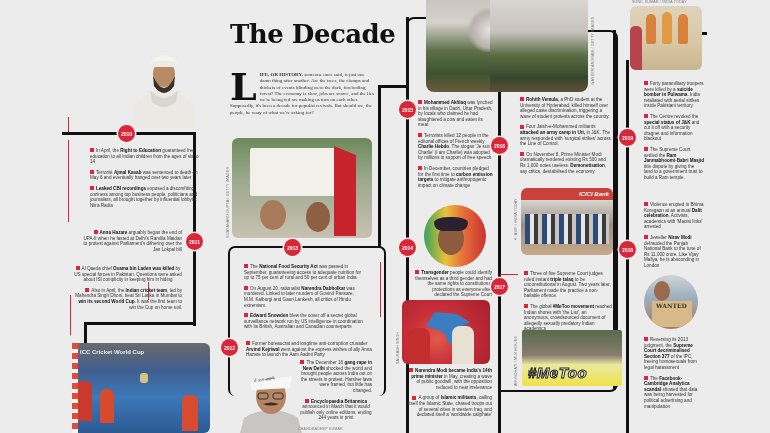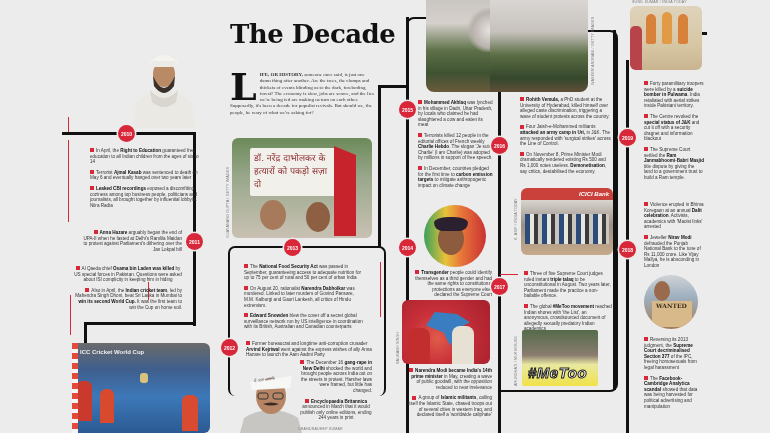--- a/index.html
+++ b/index.html
@@ -97,21 +97,20 @@
 
 <div class="abs" style="left:230px;top:22px;">
   <div class="title">The Decade</div>
 </div>
 <div class="abs intro" style="left:230px;top:72px;width:146px;">
   <span class="dropcap">L</span><b>IFE, OR HISTORY,</b><span> someone once said, is just one damn thing after another. Are the trees, the clumps and thickets of events blinding us to the dark, foreboding forest? The economy is slow, jobs are scarce, and the lies we're being fed are making us turn on each other. Supposedly, it's been a decade for populist revivals. But should we, the people, be wary of what we're asking for?</span>
 </div>
 
 <div class="photo" style="left:232px;top:138px;width:140px;height:100px;background:linear-gradient(180deg,#6c8a5a 0%,#9aa88c 40%,#c9c1b3 100%);">
   <div class="abs" style="left:18px;top:10px;width:88px;height:48px;background:#f2f0ea;border-radius:2px;"></div>
-  <div class="abs" style="left:22px;top:14px;width:80px;font-size:9px;line-height:13px;color:#8b2b30;font-family:'DejaVu Sans',sans-serif;">डॉ. नरेंद्र दाभोलकर के हत्यारों को पकड़ो सज़ा दो</div>
   <div class="abs" style="left:102px;top:8px;width:22px;height:90px;background:#c7232c;clip-path:polygon(0 0,100% 10%,100% 100%,0 100%);"></div>
   <div class="abs" style="left:28px;top:62px;width:26px;height:30px;background:#a77a5c;border-radius:50%;"></div>
   <div class="abs" style="left:74px;top:64px;width:24px;height:30px;background:#8d5f43;border-radius:50%;"></div>
 </div>
 <div class="credit vcredit" style="left:226px;top:238px;">VIJAYANAND GUPTA / GETTY IMAGES</div>
 
 <div class="abs" style="left:244px;top:264px;width:120px;">
   <div class="item"><span class="bullet"></span><span>The </span><b>National Food Security Act</b><span> was passed in September, guaranteeing access to adequate nutrition for up to 75 per cent of rural and 50 per cent of urban India</span></div>
   <div class="item"><span class="bullet"></span><span>On August 20, rationalist </span><b>Narendra Dabholkar</b><span> was murdered. Linked to later murders of Govind Pansare, M.M. Kalburgi and Gauri Lankesh, all critics of Hindu extremism.</span></div>
   <div class="item"><span class="bullet"></span><b>Edward Snowden</b><span> blew the cover off a secret global surveillance network run by US intelligence in coordination with its British, Australian and Canadian counterparts</span></div>
@@ -181,21 +180,21 @@
   <div class="abs" style="right:4px;top:3px;font-size:6px;font-weight:bold;color:#fff;font-style:italic;">ICICI Bank</div>
   <div class="abs" style="left:4px;top:26px;width:84px;height:30px;background:repeating-linear-gradient(90deg,#2c4b78 0 5px,#e8e6e1 5px 9px,#3b3b3b 9px 13px,#c9c6c0 13px 17px);"></div>
 </div>
 <div class="credit vcredit" style="left:514px;top:240px;">K. ASIF / INDIA TODAY</div>
 
 <div class="abs" style="left:524px;top:271px;width:88px;">
   <div class="item"><span class="bullet"></span><span>Three of five Supreme Court judges ruled instant </span><b>triple talaq</b><span> to be unconstitutional in August. Two years later, Parliament made the practice a non-bailable offence.</span></div>
   <div class="item"><span class="bullet"></span><span>The global </span><b>#MeToo movement</b><span> reached Indian shores with 'the List', an anonymous, crowdsourced document of allegedly sexually predatory Indian academics</span></div>
 </div>
 
-<div class="photo" style="left:522px;top:330px;width:76px;height:56px;background:linear-gradient(180deg,#556b4a 0%,#8a7c70 45%,#e9e9a0 62%,#f0e24a 100%);border-radius:2px;">
+<div class="photo" style="left:522px;top:330px;width:100px;height:56px;background:linear-gradient(180deg,#556b4a 0%,#8a7c70 45%,#e9e9a0 62%,#f0e24a 100%);border-radius:2px;">
   <div class="abs" style="left:6px;top:34px;font-size:15px;font-weight:bold;font-style:italic;color:#fff;-webkit-text-stroke:1px #1a1a1a;letter-spacing:0.5px;">#MeToo</div>
 </div>
 <div class="credit vcredit" style="left:514px;top:386px;">ARUNDHATI / MUKHERJEE</div>
 
 <div class="photo" style="left:630px;top:6px;width:72px;height:64px;background:linear-gradient(180deg,#ded3bb 0%,#d8c7a4 60%,#c9b490 100%);">
   <div class="abs" style="left:16px;top:8px;width:10px;height:30px;background:#d8813a;border-radius:5px 5px 2px 2px;"></div>
   <div class="abs" style="left:32px;top:6px;width:10px;height:32px;background:#e19a45;border-radius:5px 5px 2px 2px;"></div>
   <div class="abs" style="left:48px;top:8px;width:10px;height:30px;background:#d8813a;border-radius:5px 5px 2px 2px;"></div>
   <div class="abs" style="left:0px;top:20px;width:12px;height:44px;background:#b8434a;border-radius:5px 5px 0 0;"></div>
 </div>

